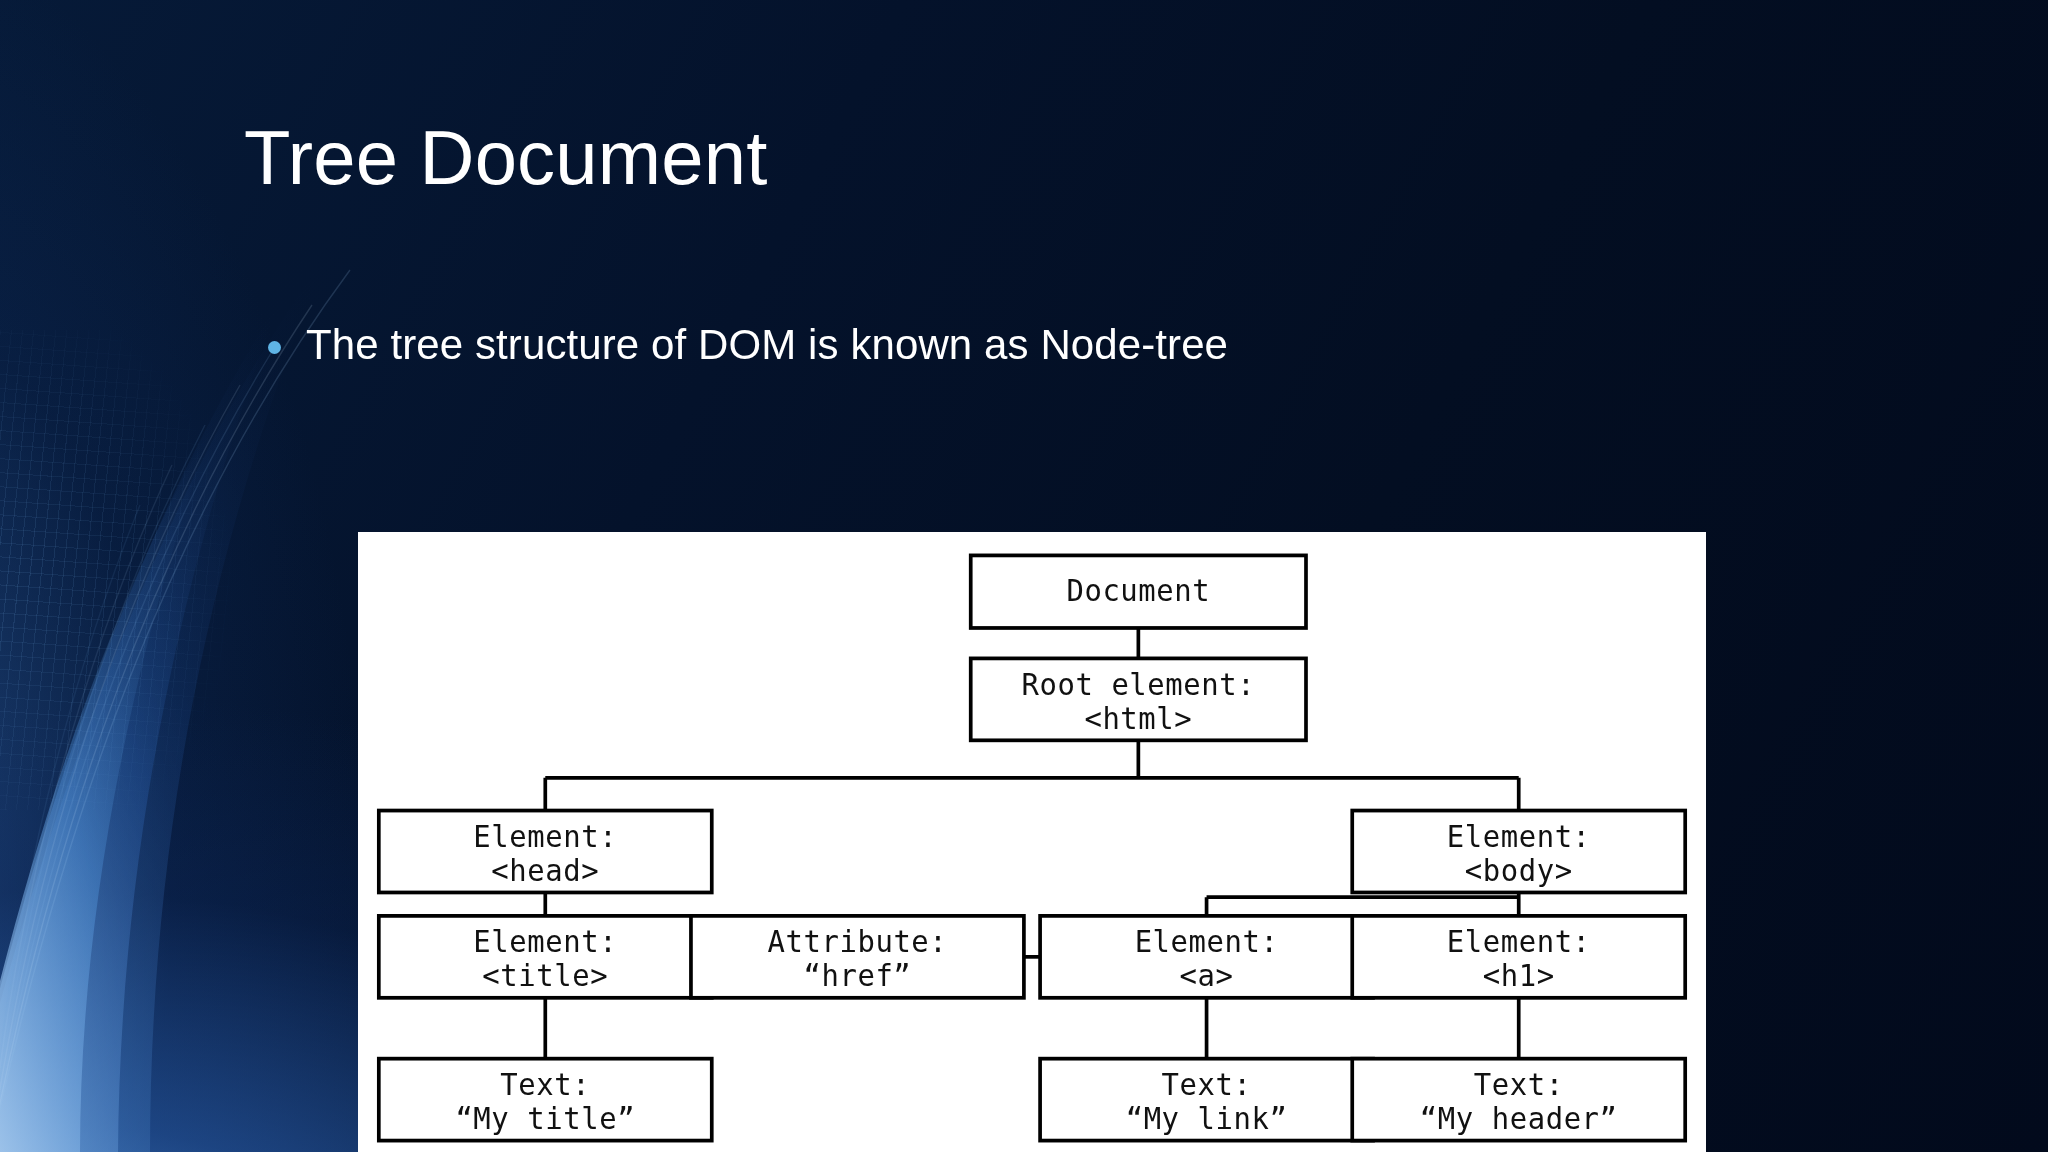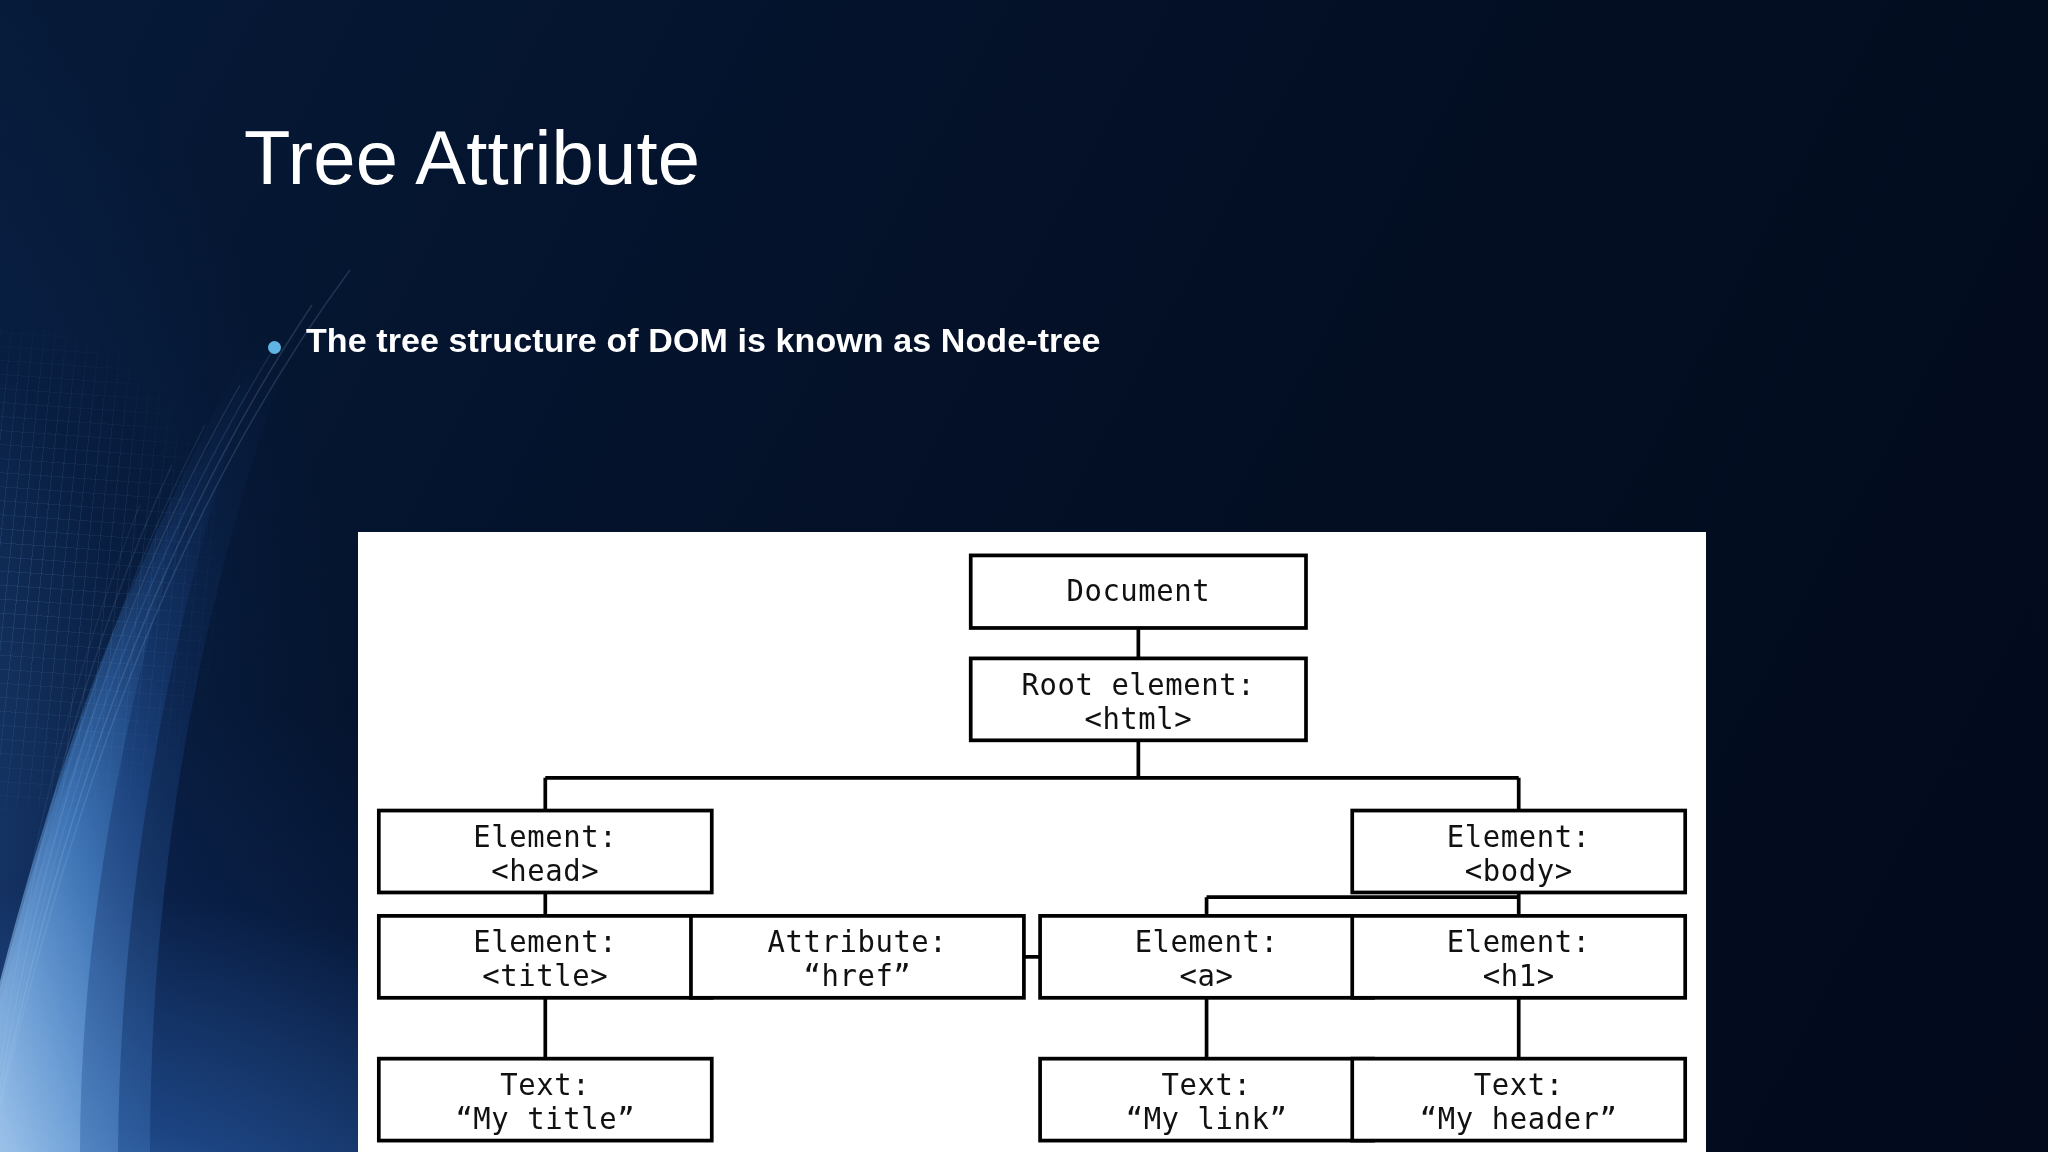--- a/index.html
+++ b/index.html
@@ -43,21 +43,21 @@
   }
 
   #bullet-list { position:absolute; left:268px; top:320px; width:1500px; }
   .bullet-row { display:flex; align-items:flex-start; margin-bottom:36px; }
   .bullet-dot {
     width:13px; height:13px; border-radius:50%;
     background:#5fb4e5; flex:0 0 auto;
     margin-top:21px; margin-right:25px;
   }
   .bullet-text {
-    font-size:34px; font-weight:700; color:#ffffff;
+    font-size:42px; font-weight:400; color:#ffffff;
     line-height:1.18; letter-spacing:.1px; white-space:nowrap;
   }
 
   
   #diagram-image {
     position:absolute; left:358px; top:532px;
     width:1348px; height:632px;
     background:#ffffff;
   }
   #diagram-image svg { display:block; width:100%; height:100%; }
@@ -105,21 +105,21 @@
         <path d="M-10,1152 C12,930 70,685 172,465" stroke="#aacdf0" stroke-opacity="0.22"></path>
         <path d="M-10,1152 C6,955 54,718 140,505" stroke="#6fa4da" stroke-opacity="0.20"></path>
       </g>
     </svg>
   </div>
   <div class="grid-mesh"></div>
 </div>
 
 <div id="slide">
 
-  <h1 id="slide-title">Tree Attribute</h1>
+  <h1 id="slide-title">Tree Document</h1>
 
   <div id="bullet-list">
     <div class="bullet-row">
       <span class="bullet-dot"></span>
       <span class="bullet-text">The tree structure of DOM is known as Node-tree</span>
     </div>
   </div>
 
   <div id="diagram-image">
     <svg viewBox="0 0 1166 540" preserveAspectRatio="none" aria-hidden="true">

